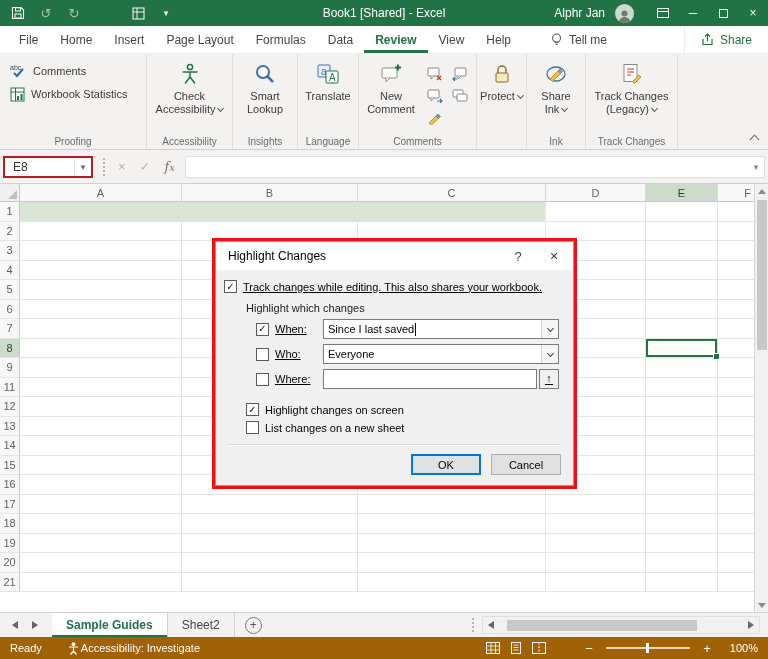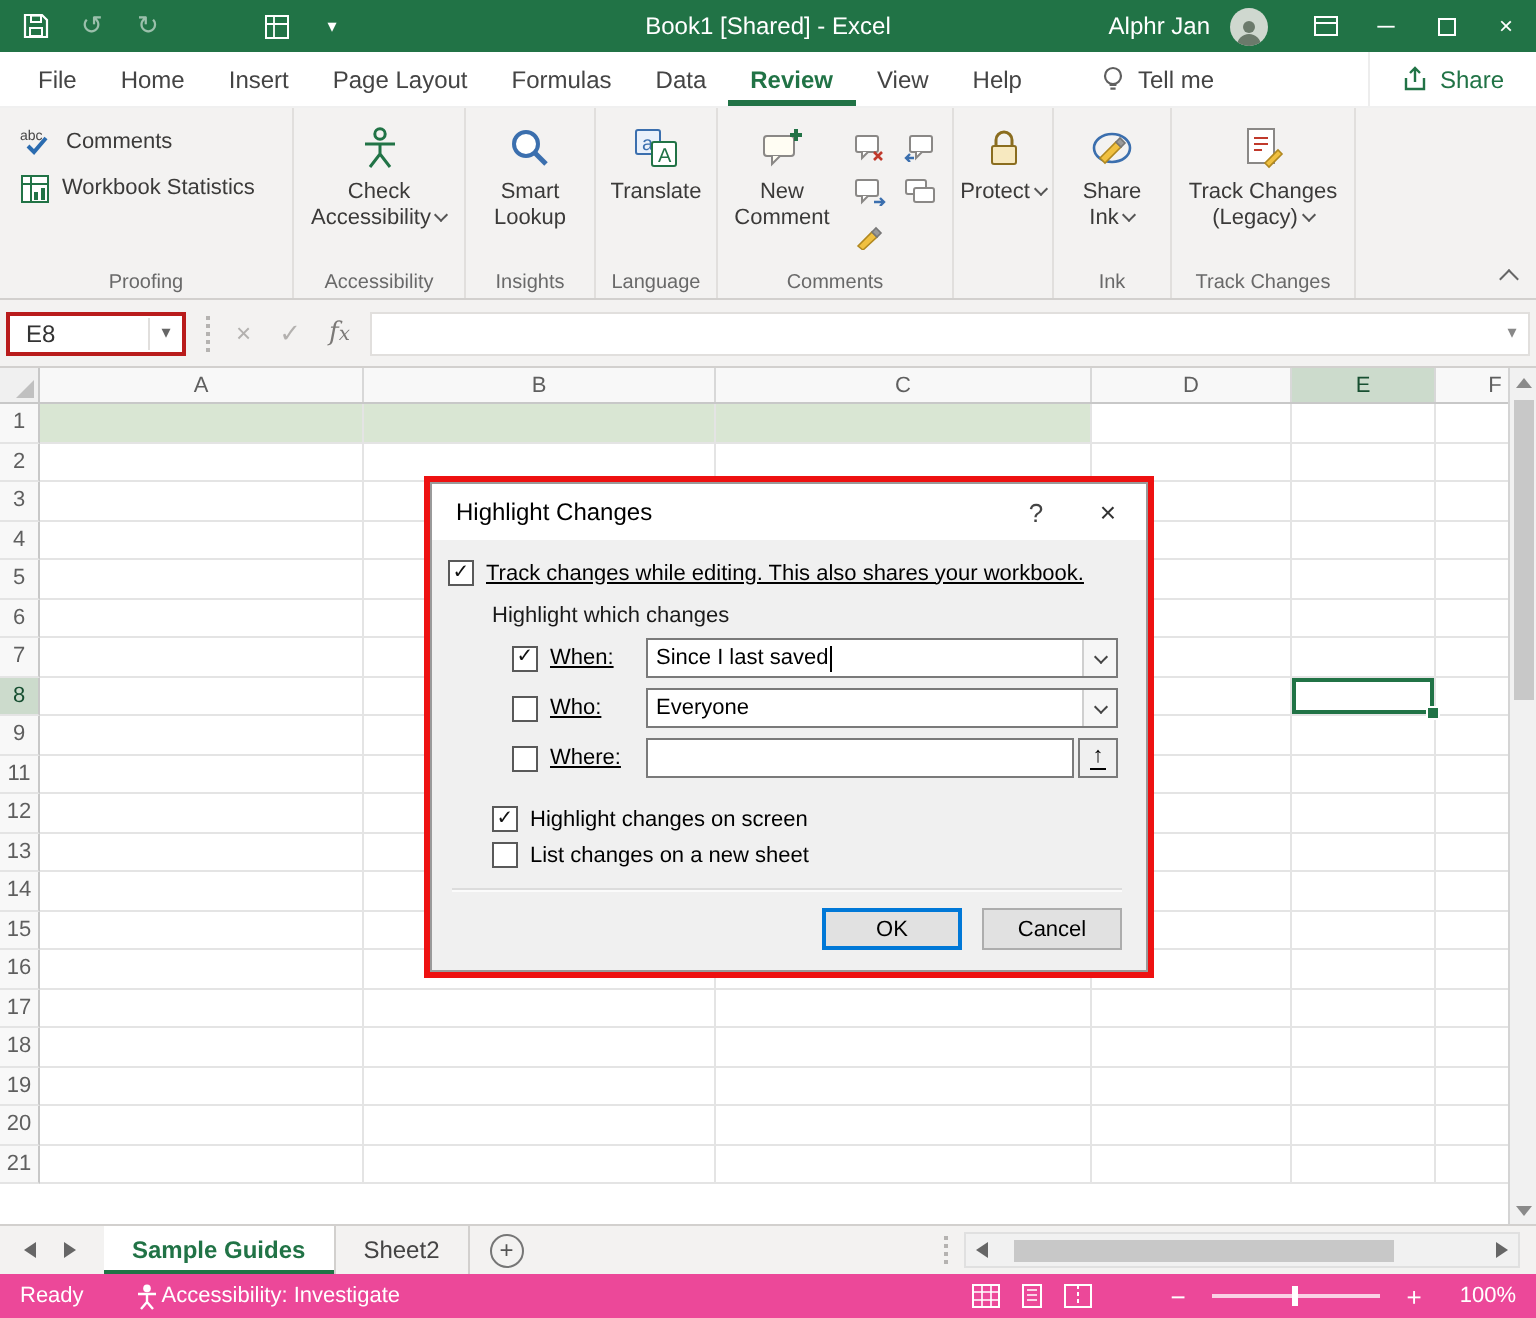--- a/index.html
+++ b/index.html
@@ -87,21 +87,21 @@
   .sheettab { padding:0 14px; display:flex; align-items:center; font-size:12px; color:#444; border-right:1px solid #d2d0ce; }
   .sheettab.active { background:#fff; color:#217346; font-weight:bold; box-shadow:inset 0 -2px 0 #217346; }
   .addsheet { width:17px; height:17px; border:1px solid #767676; border-radius:50%; display:flex; align-items:center; justify-content:center; color:#555; font-size:12px; margin:auto 0 auto 10px; line-height:1; }
   .hdots { width:4px; border-left:2px dotted #b5b3b1; height:14px; margin:auto 6px auto auto; }
   .hscroll { display:flex; align-items:center; width:278px; background:#f1f1f1; border:1px solid #e0e0e0; margin:3px 8px 3px 0; }
   .hbtn { width:16px; display:flex; align-items:center; justify-content:center; }
   .htrack { flex:1; position:relative; height:13px; }
   .hthumb { position:absolute; left:8px; width:190px; top:1px; bottom:1px; background:#c8c8c8; }
 
   
-  .statusbar { height:22px; background:#ec4899; color:#fff; display:flex; align-items:center; font-size:11px; padding:0 10px; flex:none; gap:8px; }
+  .statusbar { height:22px; background:#a16207; color:#fff; display:flex; align-items:center; font-size:11px; padding:0 10px; flex:none; gap:8px; }
   .sb-acc { display:flex; align-items:center; gap:2px; margin-left:18px; }
   .sb-right { margin-left:auto; display:flex; align-items:center; gap:10px; }
   .viewicons { display:flex; align-items:center; gap:9px; margin-right:26px; }
   .zoomminus,.zoomplus { font-size:13px; width:14px; text-align:center; }
   .ztrack { width:84px; height:2px; background:rgba(255,255,255,.75); position:relative; }
   .zthumb { position:absolute; left:40px; top:-4px; width:3px; height:10px; background:#fff; }
   .zoomlabel { width:34px; text-align:right; }
 
   
   .annot { position:absolute; left:212px; top:238px; border:3px solid #ee1111; z-index:100; }

